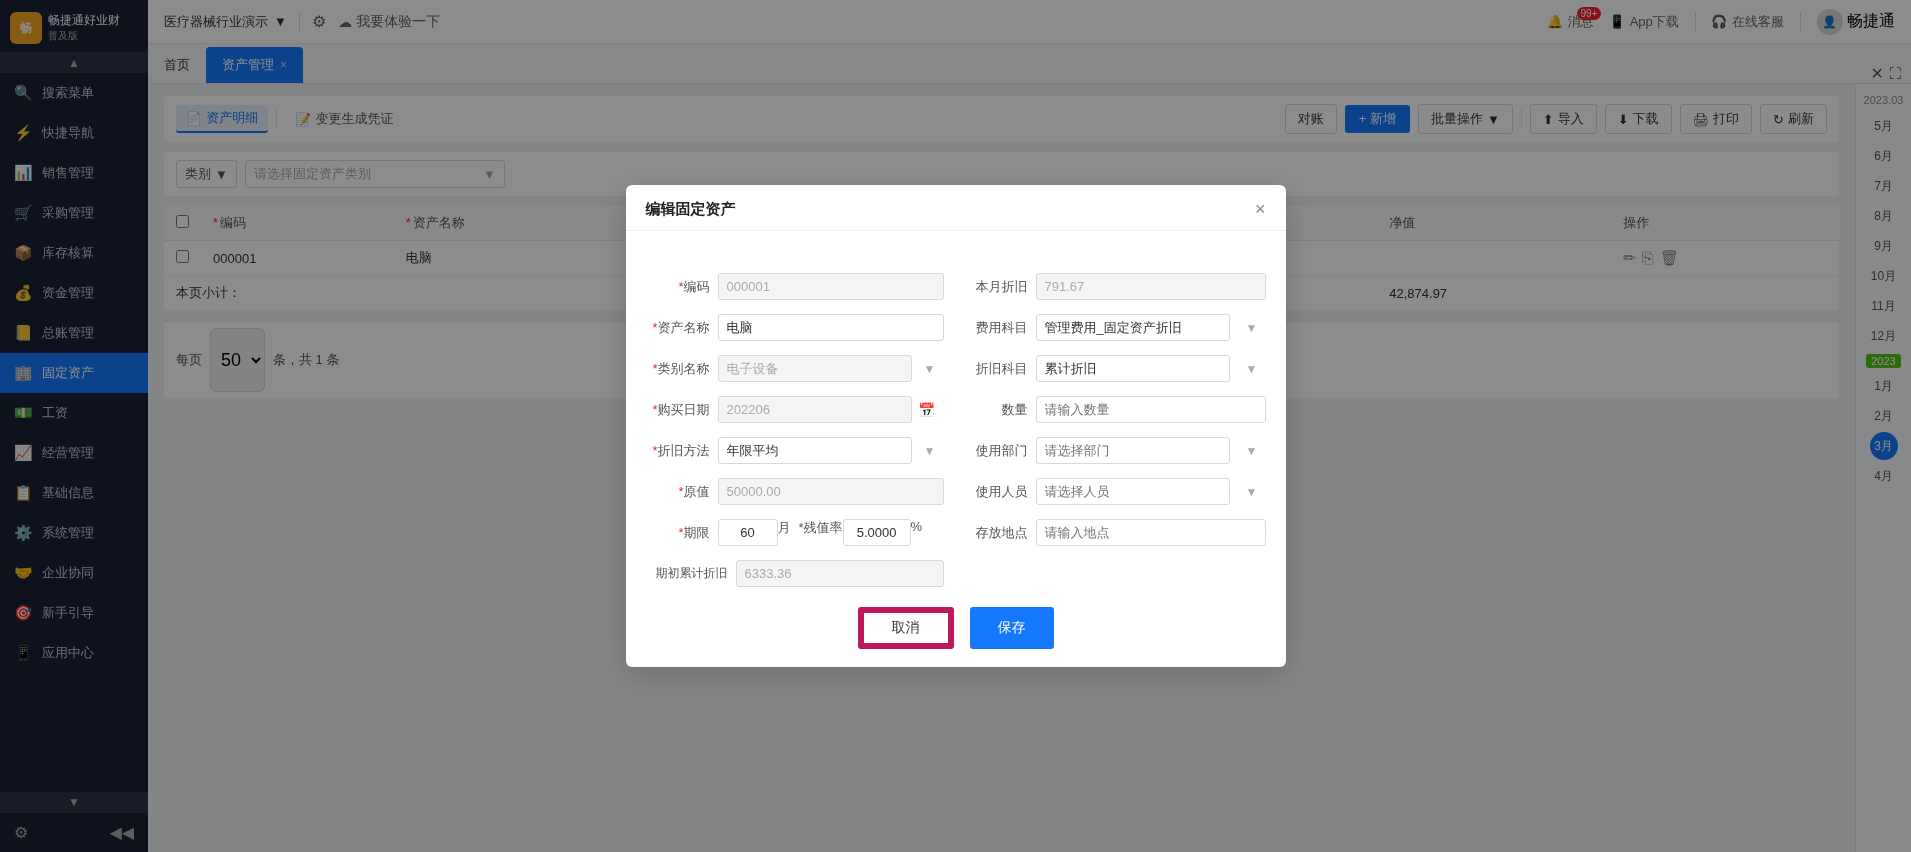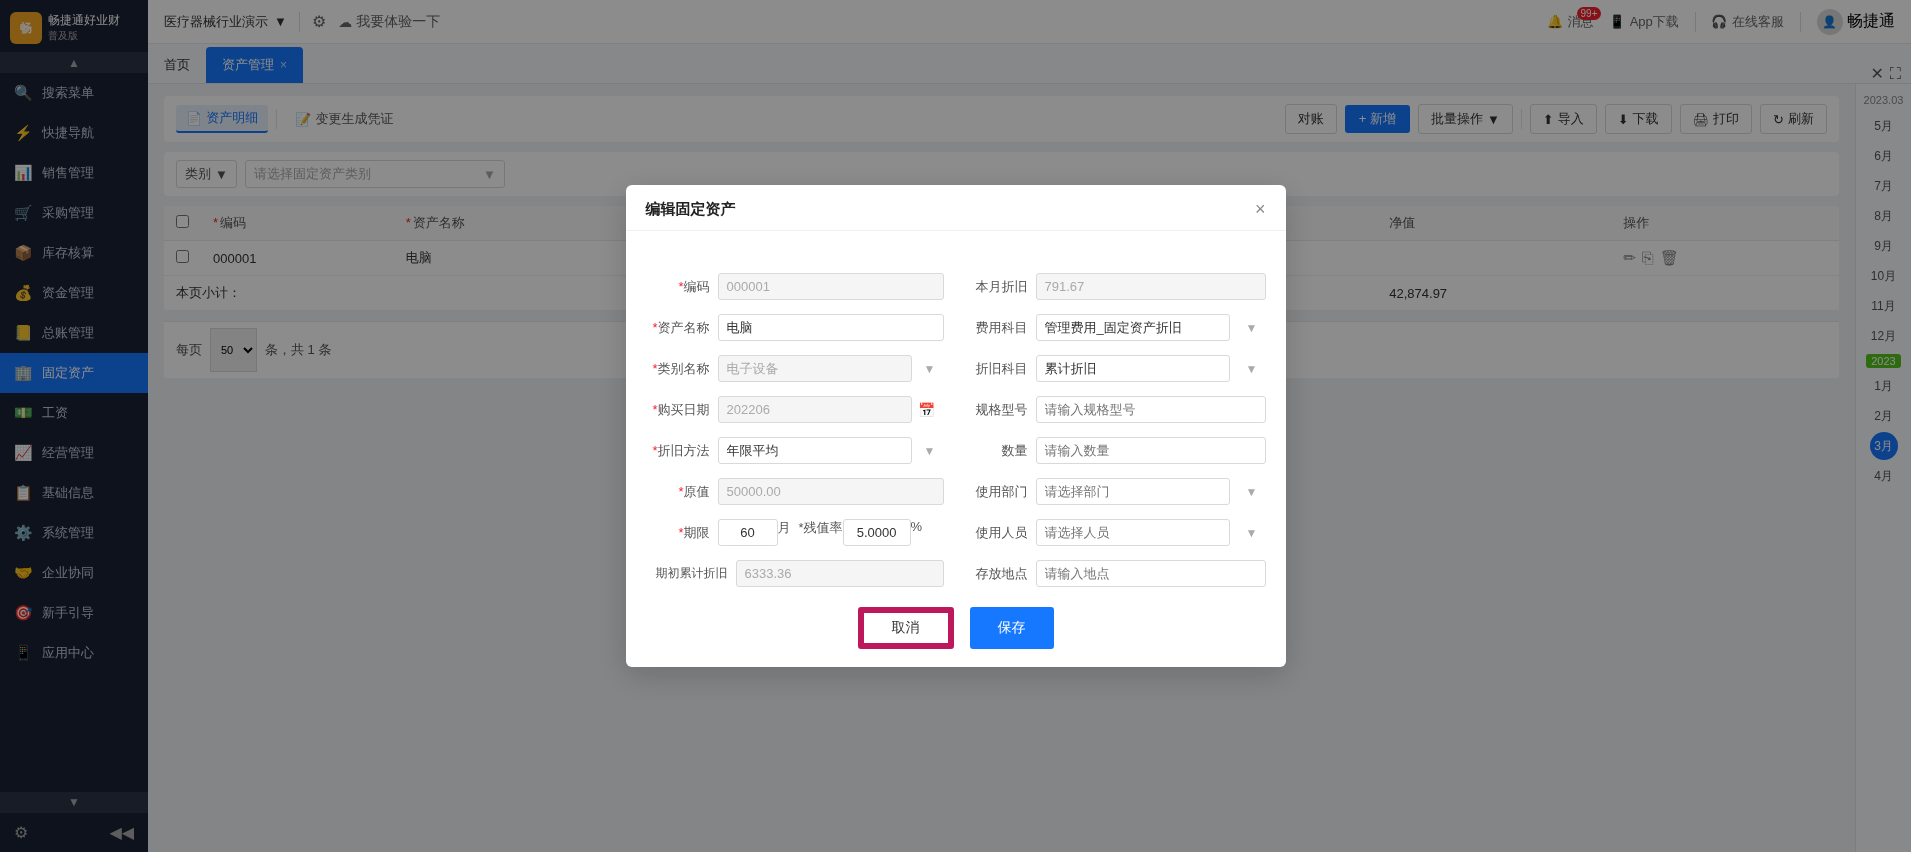--- a/index.html
+++ b/index.html
@@ -248,21 +248,21 @@
       padding: 10px 20px 18px 20px;
     }
     .btn-cancel { background: #fff; color: #333; border: 6px solid #be185d; padding: 6px 28px; border-radius: 3px; font-size: 14px; cursor: pointer; }
     .btn-save { background: #1677ff; color: #fff; border: none; padding: 6px 28px; border-radius: 3px; font-size: 14px; cursor: pointer; }
 
     .bottom-bar {
       display: flex; align-items: center; gap: 8px;
       padding: 6px 12px; background: #fff; border-top: 1px solid #e8eaed;
       font-size: 13px; color: #555;
     }
-    .bottom-select { border: 1px solid #d9d9d9; border-radius: 0; padding: 14px 6px; font-size: 11px; }
+    .bottom-select { border: 1px solid #d9d9d9; border-radius: 6px; padding: 20px 6px; font-size: 18px; }
 
     .content-with-right { display: flex; flex: 1; overflow: hidden; }
     .content-main { flex: 1; overflow: auto; }
   </style>
 </head>
 <body>
 
 <div class="sidebar">
   <div class="sidebar-logo">
     <div class="sidebar-logo-icon">畅</div>
@@ -614,24 +614,20 @@
           </div>
 
           <div class="form-row">
             <div class="form-label" style="width:68px;"><span>折旧科目</span></div>
             <div class="form-select-wrap">
               <input class="form-input" type="text" value="累计折旧" style="">
               <span class="form-select-arrow">▼</span>
             </div>
           </div>
 
-          <div class="form-row">
-            <div class="form-label" style="width:68px;"><span>规格型号</span></div>
-            <input class="form-input" type="text" placeholder="请输入规格型号" style="">
-          </div>
 
           <div class="form-row">
             <div class="form-label" style="width:68px;"><span>数量</span></div>
             <input class="form-input" type="text" placeholder="请输入数量" style="">
           </div>
 
           <div class="form-row">
             <div class="form-label" style="width:68px;"><span>使用部门</span></div>
             <div class="form-select-wrap">
               <input class="form-input" type="text" placeholder="请选择部门" style="">

